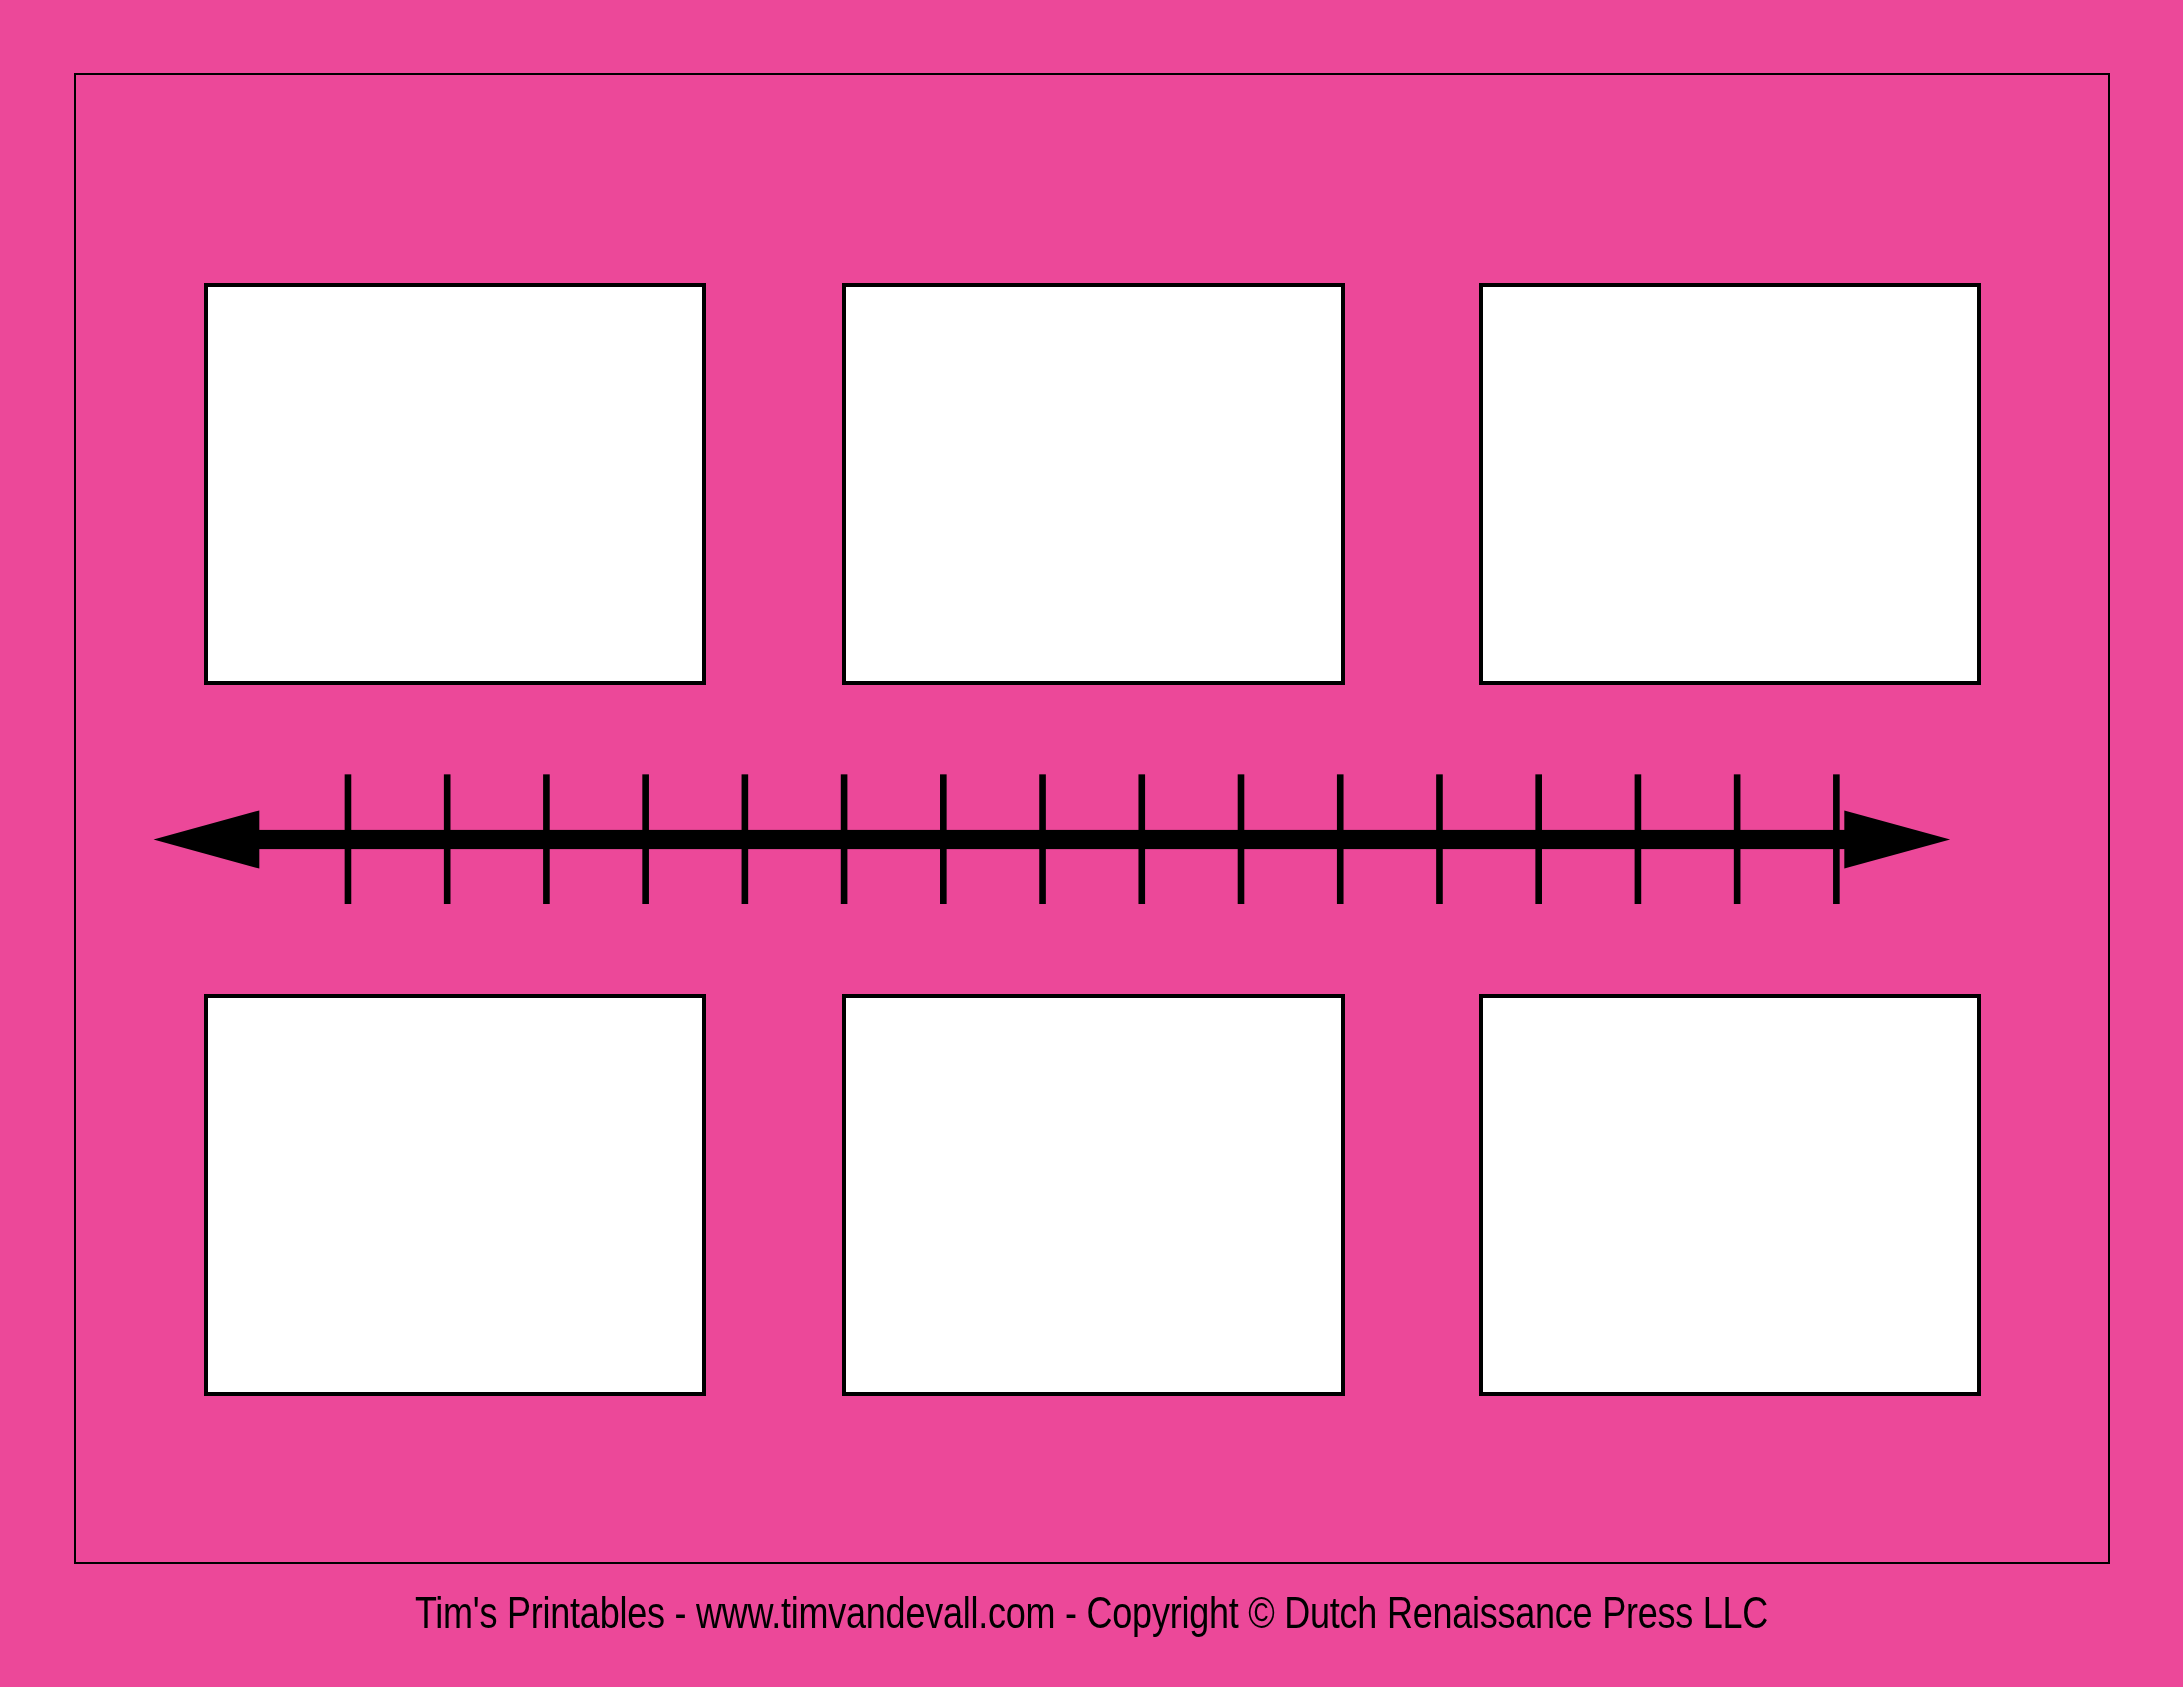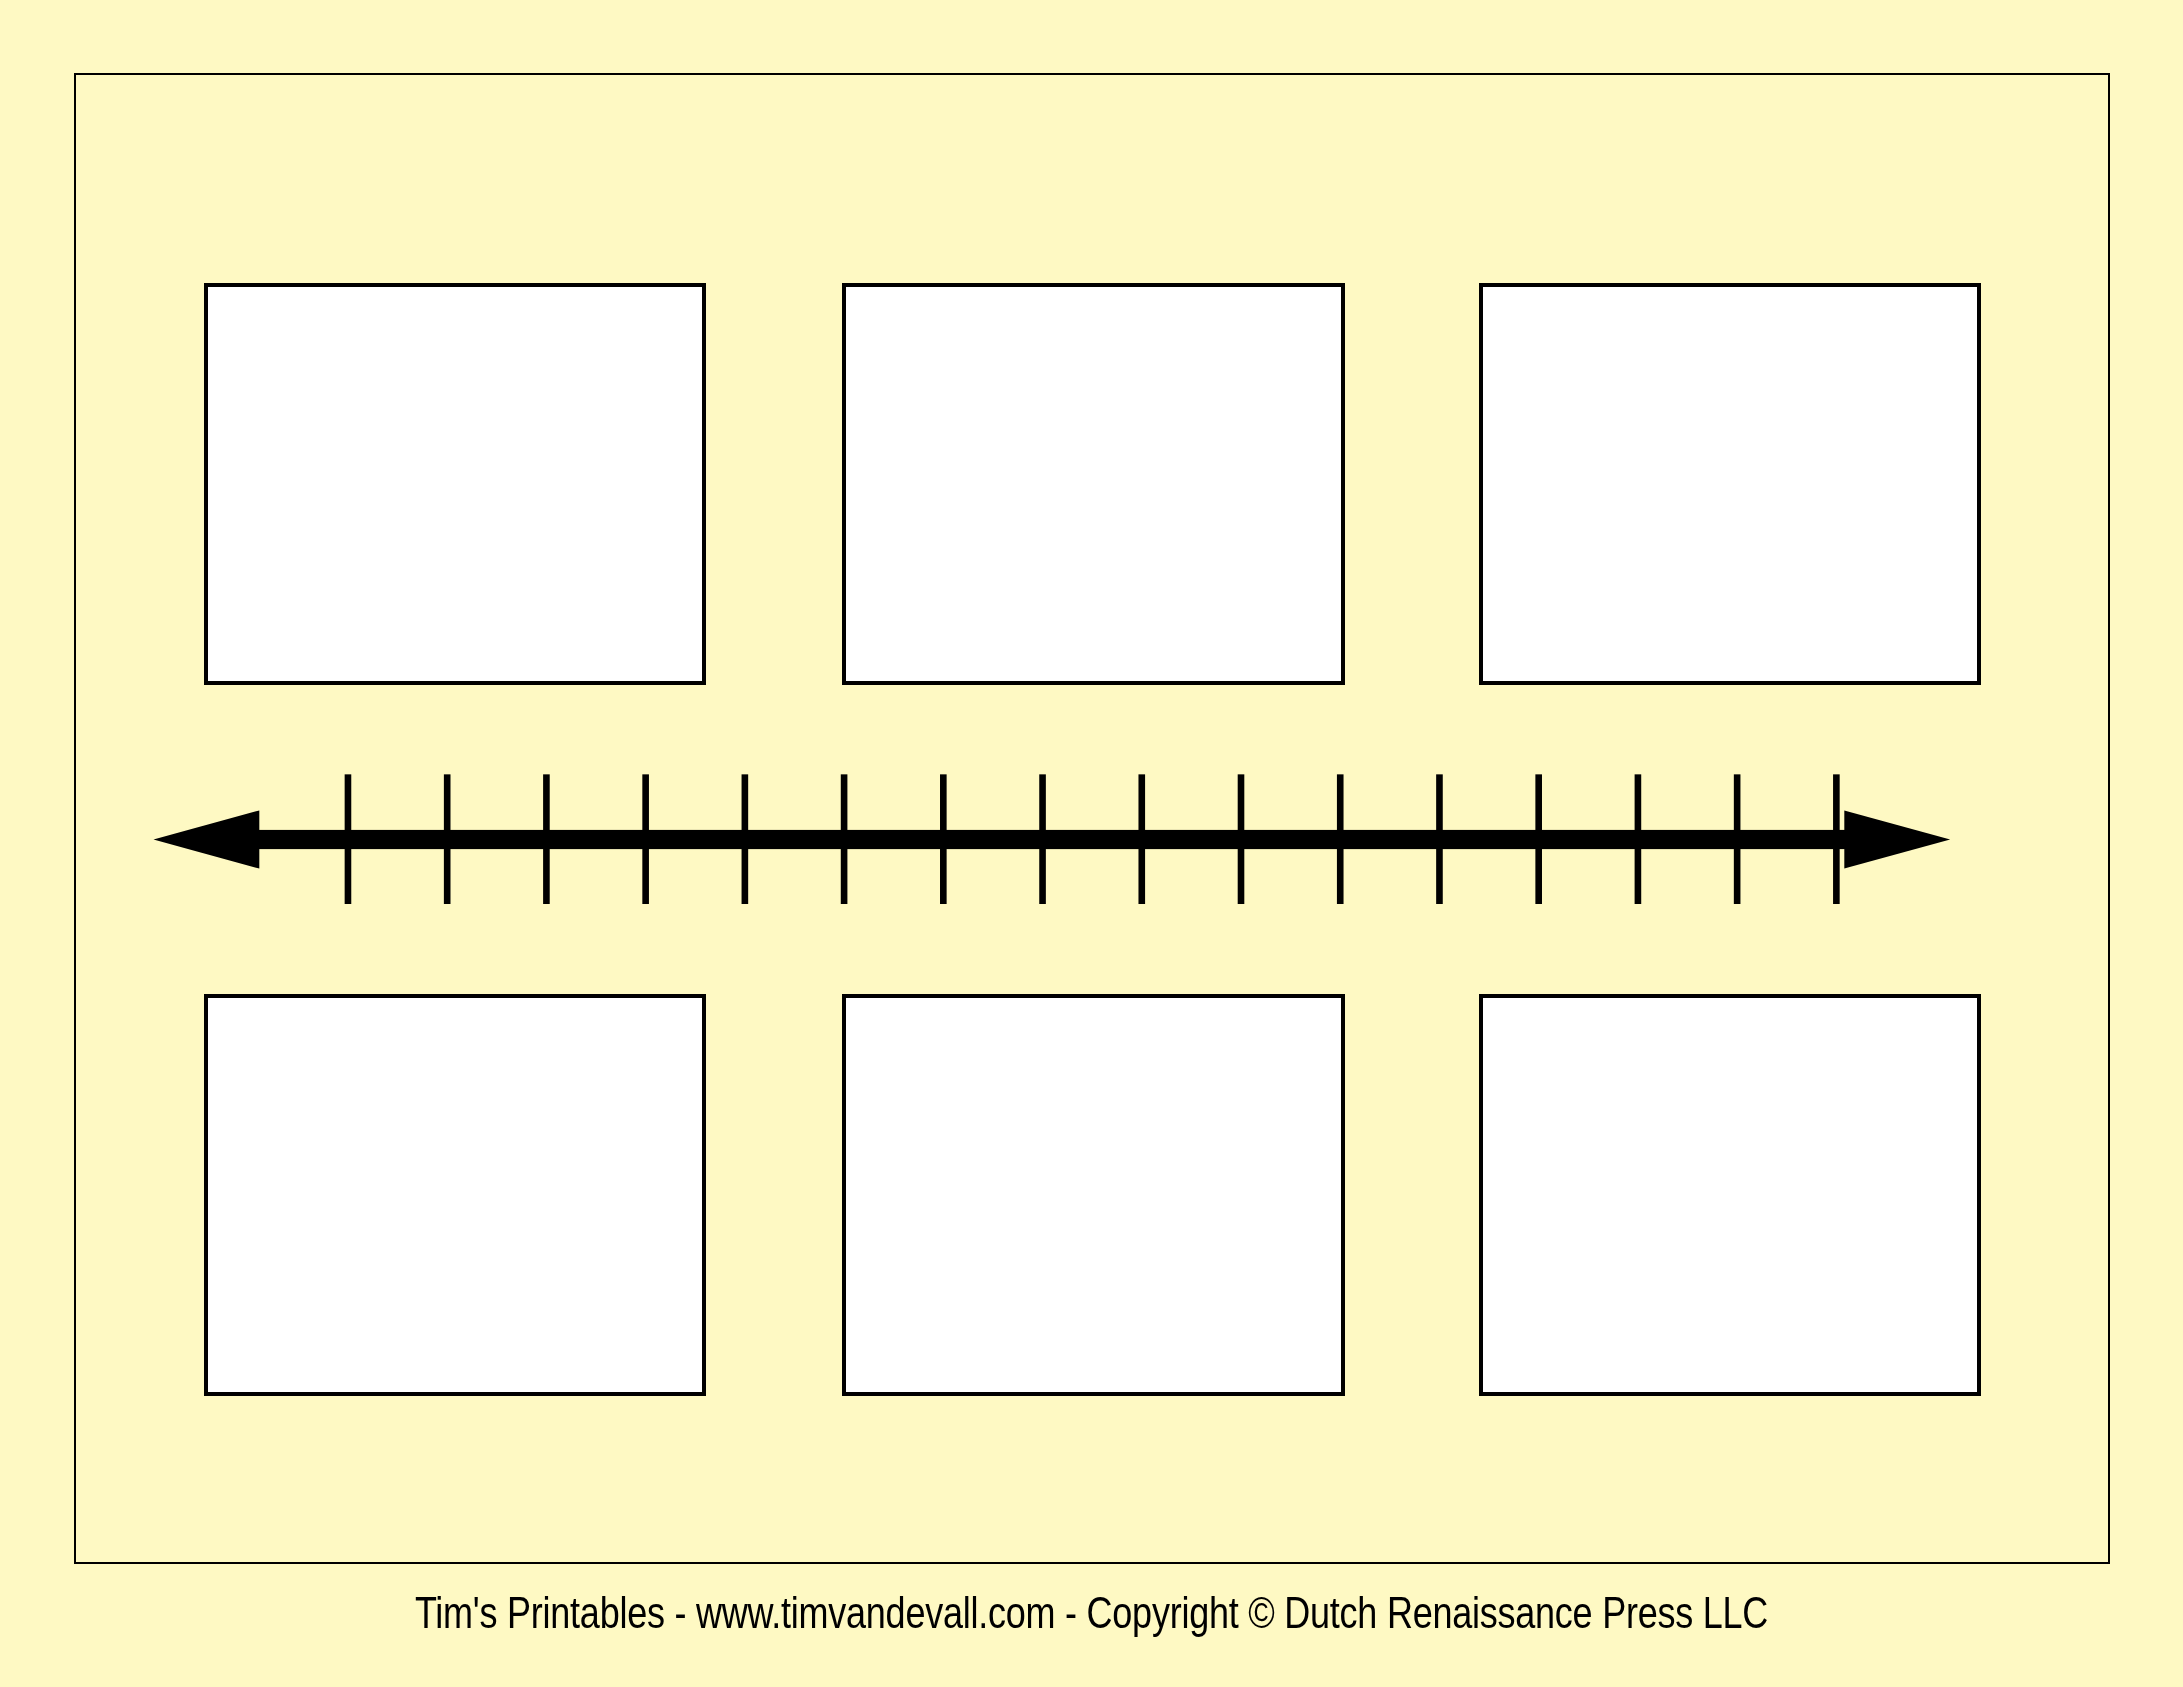--- a/index.html
+++ b/index.html
@@ -11,21 +11,21 @@
     width: 2183px;
     height: 1687px;
     font-family: "Liberation Sans", sans-serif;
     overflow: hidden;
   }
 
   #sheet {
     position: relative;
     width: 2183px;
     height: 1687px;
-    background: #fef9c3;
+    background: #ec4899;
   }
 
   
   .page-border {
     position: absolute;
     left: 74px;
     top: 73px;
     width: 2032px;
     height: 1487px;
     border: 2.6px solid #000000;

